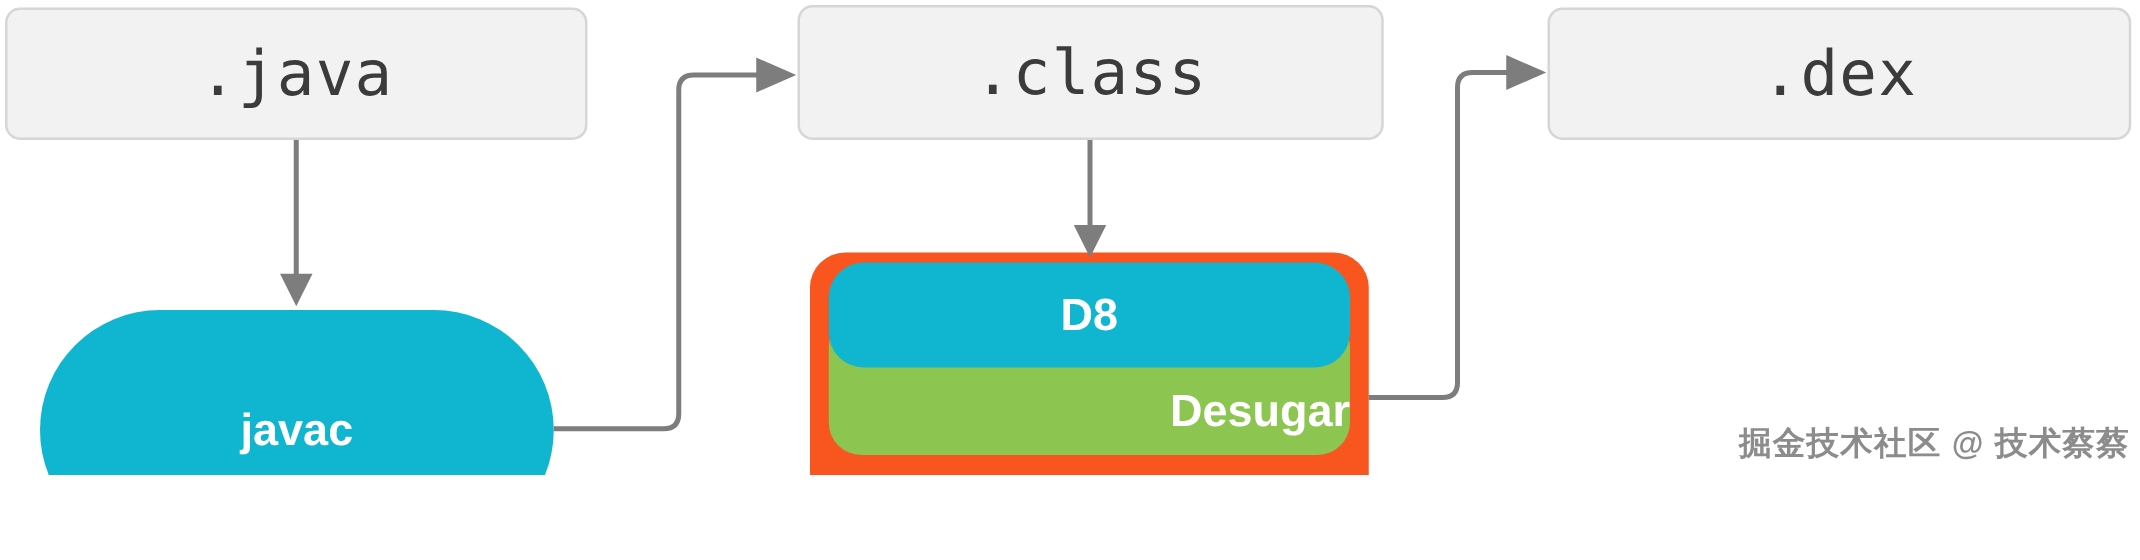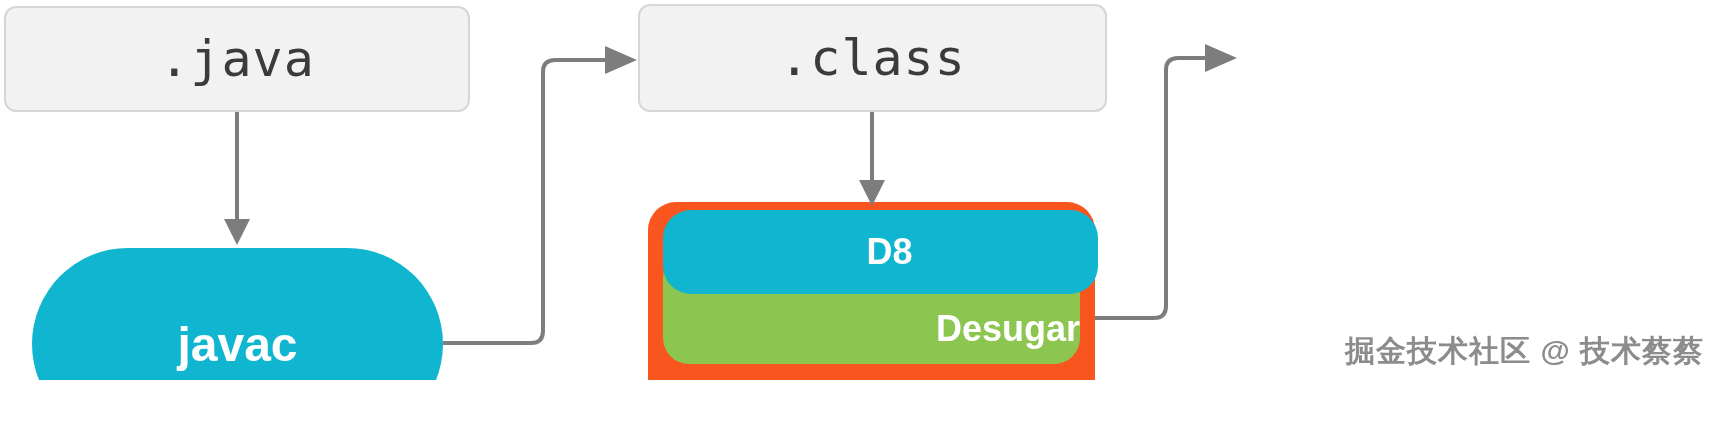--- a/index.html
+++ b/index.html
@@ -34,21 +34,21 @@
   #box-java {left:4px;   top:6px; width:466px; height:106px;}
   #box-class{left:638px; top:4px; width:469px; height:108px;}
   #box-dex  {left:1238px;top:6px; width:467px; height:106px;}
 
   .pill{
     position:absolute;
     left:32px;top:248px;width:411px;height:192px;
     background:var(--cyan);
     border-radius:96px;
     display:flex;align-items:center;justify-content:center;
-    color:#fff;font-weight:bold;font-size:48px;
+    color:#fff;font-weight:bold;font-size:36px;
   }
 
   #group-r8{
     position:absolute;
     left:648px;top:202px;width:447px;height:236px;
     background:var(--orange);
     border-radius:28px;
   }
   #desugar-box{
     position:absolute;
@@ -56,21 +56,21 @@
     background:var(--green);
     border-radius:26px;
     z-index:1;
   }
   #d8-box{
     position:absolute;
     left:15px;top:8px;width:417px;height:84px;
     background:var(--cyan);
     border-radius:28px;
     z-index:2;
-    display:flex;align-items:center;justify-content:center;padding-left:18px;
+    display:flex;align-items:center;justify-content:center;
   }
   .tool-label{
     color:#fff;font-weight:bold;font-size:36px;
     text-align:center;
   }
   #desugar-label{
     position:absolute;left:0;right:0;bottom:14px;z-index:1;text-align:right;
   }
   #r8-label{
     position:absolute;left:0;right:0;bottom:20px;z-index:0;
@@ -79,40 +79,43 @@
   #arrow-layer{
     position:absolute;left:0;top:0;width:1712px;height:448px;
     z-index:5;pointer-events:none;
   }
   #arrow-layer path{stroke:var(--arrow);stroke-width:4;fill:none;}
   #arrow-layer polygon{fill:var(--arrow);stroke:none;}
 
   #watermark{
     position:absolute;
     right:8px;bottom:8px;
-    font-size:30px;font-weight:bold;
+    font-size:26px;font-weight:bold;
     color:#8c8c8c;
     text-shadow:1px 1px 1px rgba(255,255,255,0.85);
     letter-spacing:1px;
     z-index:6;
   }
 </style>
 </head>
 <body>
 
 <div id="canvas">
 
   <div id="box-java" class="file-box">
     <span>.java</span>
   </div>
 
   <div id="box-class" class="file-box">
     <span>.class</span>
   </div>
 
+  <div id="box-dex" class="file-box">
+    <span>.dex</span>
+  </div>
 
   <div class="pill">
     <span>javac</span>
   </div>
 
   <div id="group-r8">
     <div id="desugar-box">
       <div id="desugar-label" class="tool-label">Desugar</div>
     </div>
     <div id="d8-box">

